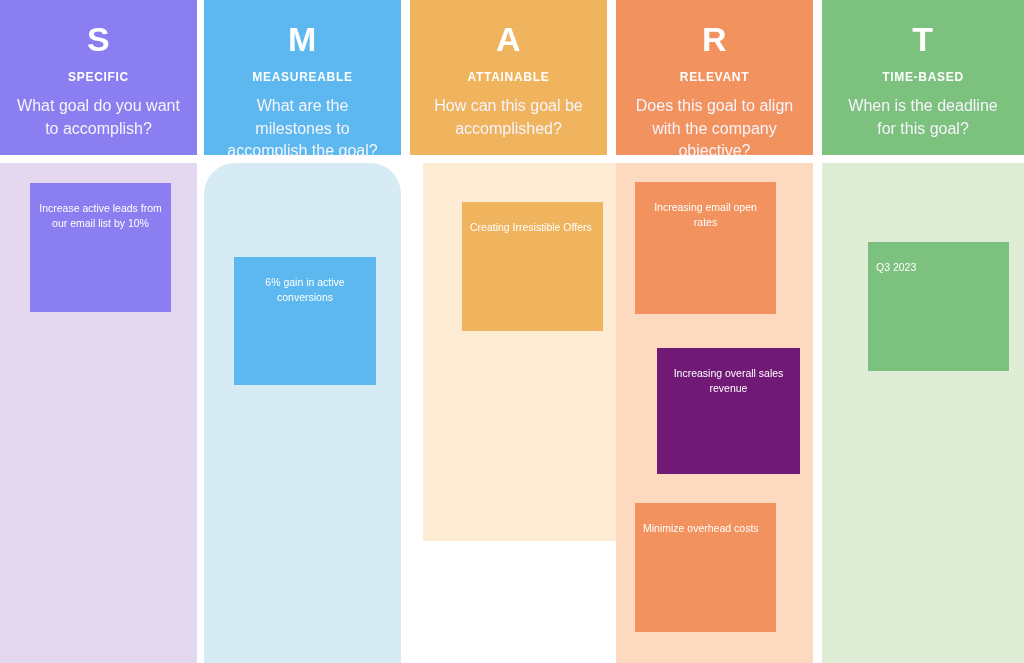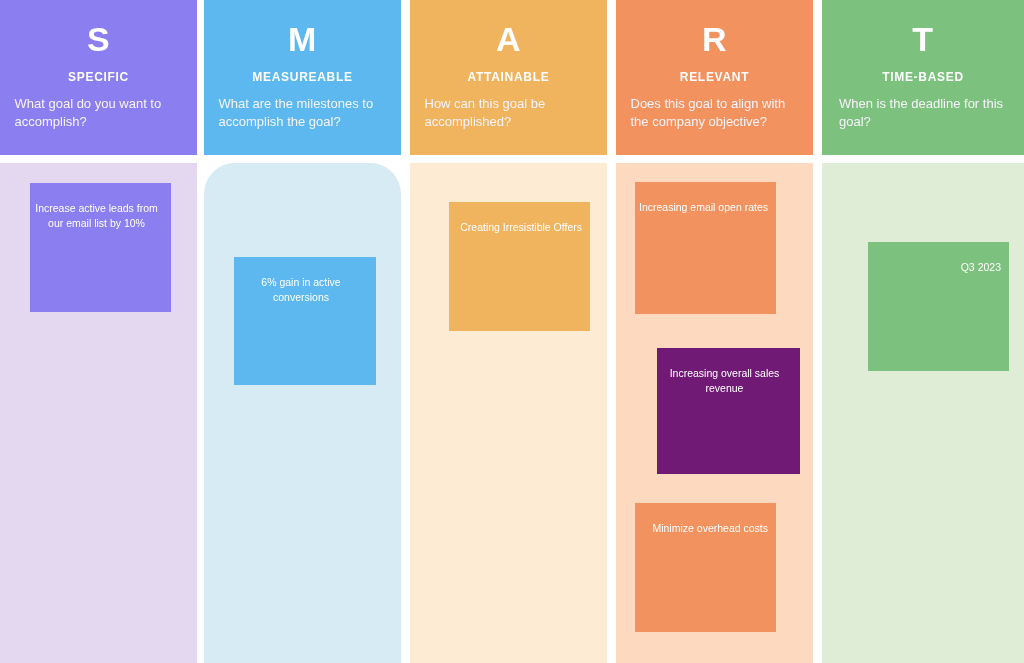--- a/index.html
+++ b/index.html
@@ -55,43 +55,45 @@
     font-size: 12px;
     font-weight: bold;
     color: #ffffff;
     letter-spacing: 0.7px;
     text-transform: uppercase;
     text-align: center;
   }
 
   .col-question {
     margin-top: 11px;
-    font-size: 13px;
+    font-size: 16px;
     color: #f7f4fb;
     line-height: 1.42;
+    text-align: center;
     max-width: 168px;
     font-weight: normal;
   }
 
   .col-body {
     position: absolute;
     left: 0;
     top: 163px;
     width: 100%;
     height: 500px;
   }
 
   
   .card {
     position: absolute;
     box-sizing: border-box;
     padding-top: 18px;
+    padding-left: 8px;
     padding-right: 8px;
     display: flex;
-    justify-content: flex-end;
+    justify-content: flex-start;
     align-items: flex-start;
   }
 
   .card-text {
     font-size: 10.5px;
     line-height: 1.45;
     color: #ffffff;
     text-align: center;
     font-weight: normal;
   }
@@ -123,21 +125,21 @@
           <div class="card-text">6% gain in active conversions</div>
         </div>
       </div>
     </div>
     <div class="column" style="left: 410px; width: 197px;">
       <div class="col-header" style="background: rgb(240, 179, 94); height: 155px;">
         <div class="col-letter">A</div>
         <div class="col-title">ATTAINABLE</div>
         <div class="col-question">How can this goal be accomplished?</div>
       </div>
-      <div class="col-body" style="background: rgb(253, 235, 211); top: 163px; height: 500px;">
+      <div class="col-body" style="background: rgb(253, 235, 211); top: 163px; height: 378px; margin-left: 13px;">
         <div class="card" style="left: 39px; top: 39px; width: 141px; height: 129px; background: rgb(240, 179, 94);">
           <div class="card-text">Creating Irresistible Offers</div>
         </div>
       </div>
     </div>
     <div class="column" style="left: 616px; width: 197px;">
       <div class="col-header" style="background: rgb(242, 146, 94); height: 155px;">
         <div class="col-letter">R</div>
         <div class="col-title">RELEVANT</div>
         <div class="col-question">Does this goal to align with the company objective?</div>

